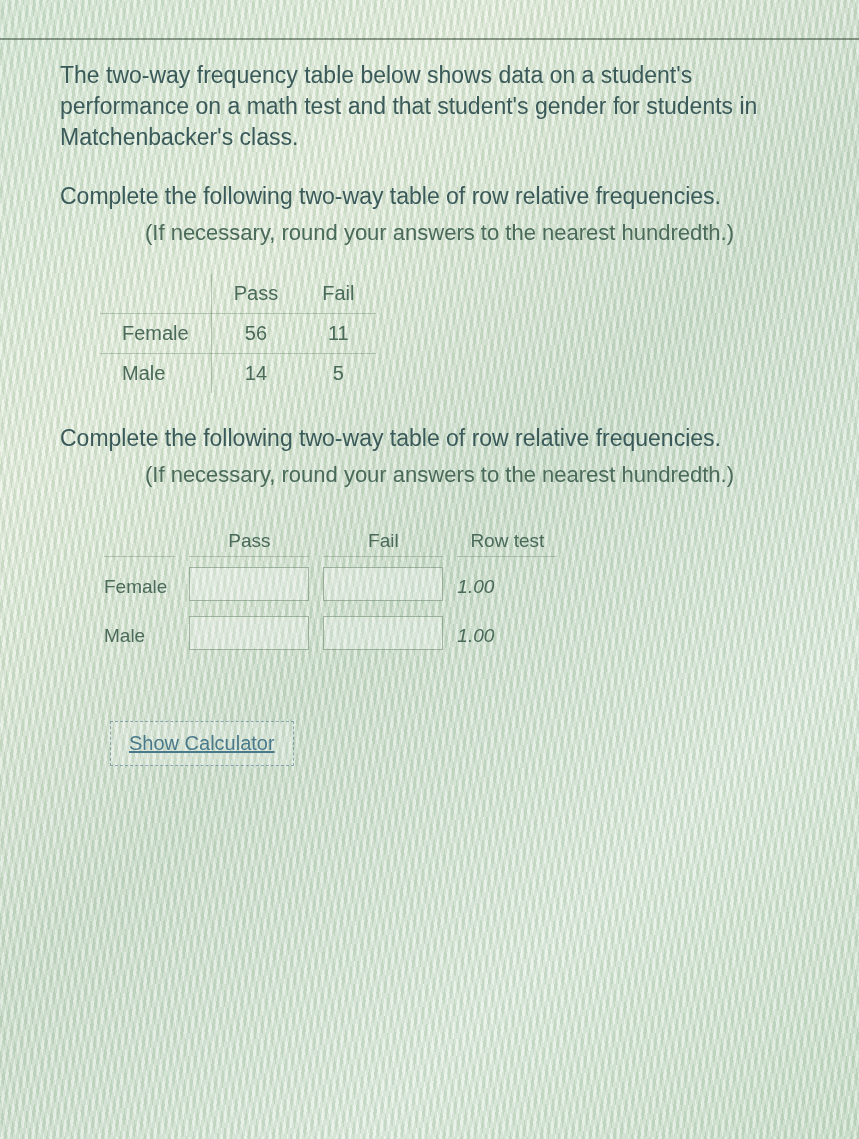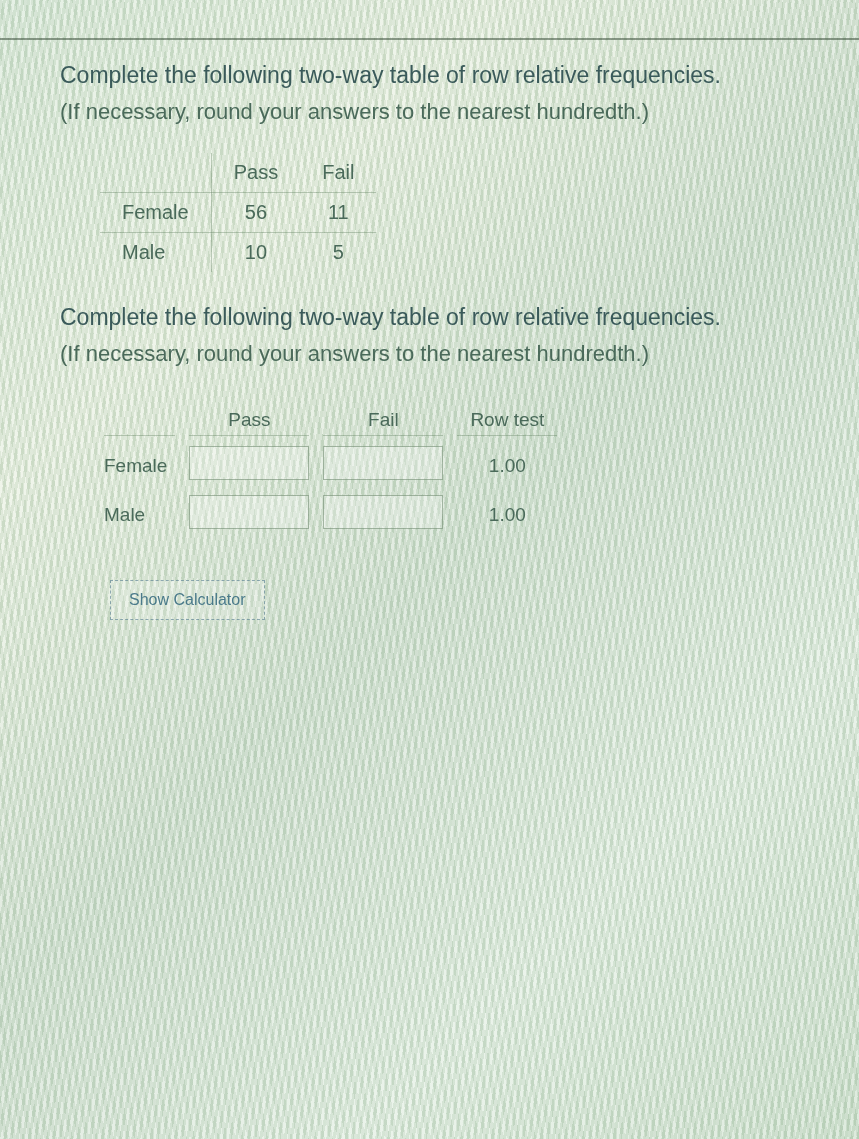--- a/index.html
+++ b/index.html
@@ -81,20 +81,21 @@
     line-height: 1.35;
     color: #3a5a5a;
     margin-bottom: 28px;
     font-weight: 500;
   }
   .sub {
     font-size: 22px;
     color: #4a6a5a;
     margin-top: -20px;
     margin-bottom: 28px;
+    text-align: center;
   }
   table.freq {
     border-collapse: collapse;
     margin: 10px 0 30px 40px;
     font-size: 20px;
     color: #4a6a5a;
   }
   table.freq th, table.freq td {
     padding: 8px 22px;
     text-align: center;
@@ -124,64 +125,66 @@
     padding-right:8px;
   }
   .inp {
     width: 120px;
     height: 34px;
     border: 1px solid rgba(90,120,90,0.5);
     background: rgba(255,255,255,0.25);
     display:inline-block;
   }
   .rowtot {
-    text-align:center;
     width:100px;
+    font-style:italic;
   }
   .show-calc {
-    margin: 6px 0 0 50px;
+    margin: 26px 0 0 50px;
     display:inline-block;
     padding: 10px 18px;
     border: 1px dashed rgba(80,120,140,0.6);
     color: #4a7a8a;
-    font-size: 16px;
+    font-size: 20px;
     background: rgba(255,255,255,0.15);
+    text-decoration: underline;
   }
 </style>
 </head>
 <body>
 
 <div class="moire"></div>
 <div class="moire2"></div>
 <div class="top-rule"></div>
 
 <div class="content">
 
 
+  <p class="para">The two-way frequency table below shows data on a student's performance on a math test and that student's gender for students in Matchenbacker's class.</p>
 
   <p class="para">Complete the following two-way table of row relative frequencies.</p>
   <p class="sub">(If necessary, round your answers to the nearest hundredth.)</p>
 
   <table class="freq">
     <thead>
       <tr>
         <th></th>
         <th>Pass</th>
         <th>Fail</th>
       </tr>
     </thead>
     <tbody>
       <tr>
         <td>Female</td>
         <td>56</td>
         <td>11</td>
       </tr>
       <tr>
         <td>Male</td>
-        <td>10</td>
+        <td>14</td>
         <td>5</td>
       </tr>
     </tbody>
   </table>
 
   <p class="para">Complete the following two-way table of row relative frequencies.</p>
   <p class="sub">(If necessary, round your answers to the nearest hundredth.)</p>
 
   <table class="rel">
     <thead>

